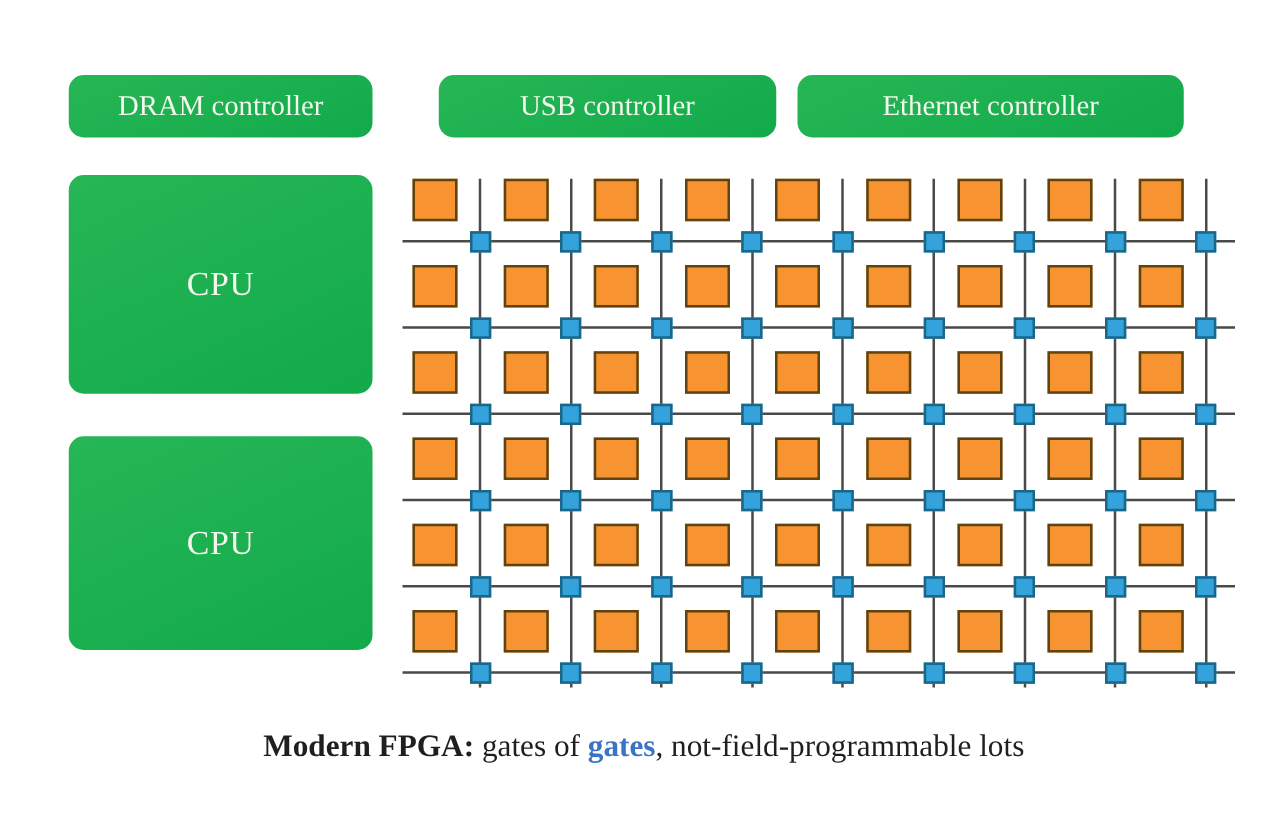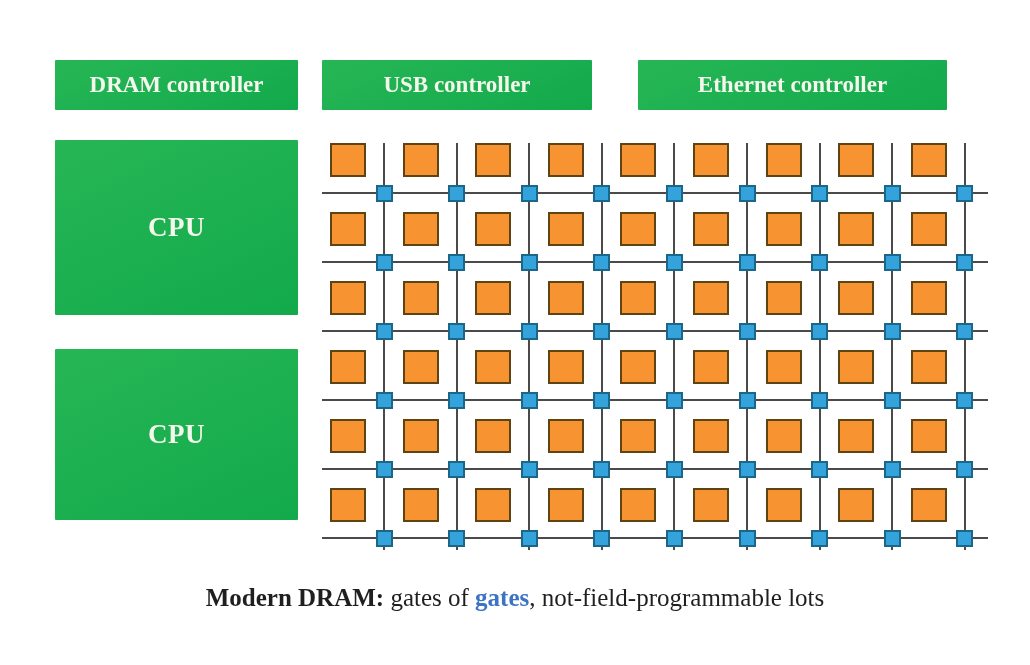--- a/index.html
+++ b/index.html
@@ -10,28 +10,28 @@
     position: relative; overflow: hidden;
   }
   .stage { position: absolute; inset: 0; }
 
   
   .gbox {
     position: absolute;
     display: flex; align-items: center; justify-content: center;
     background: linear-gradient(155deg, var(--green-light, #27b656) 0%, var(--green-dark, #12aa4b) 100%);
     color: var(--green-text, #f3f7ec);
-    font-weight: 700;
-    border-radius: 1px;
+    font-weight: 400;
+    border-radius: 12px;
     text-align: center;
   }
   .gbox.small { font-size: 23px; }
   .gbox.cpu   { font-size: 27px; letter-spacing: 0.5px; }
   #box-dram { left: 55px;  top: 60px;  width: 243px; height: 50px; }
-  #box-usb  { left: 322px; top: 60px;  width: 270px; height: 50px; }
+  #box-usb  { left: 351px; top: 60px;  width: 270px; height: 50px; }
   #box-eth  { left: 638px; top: 60px;  width: 309px; height: 50px; }
   #box-cpu1 { left: 55px;  top: 140px; width: 243px; height: 175px; }
   #box-cpu2 { left: 55px;  top: 349px; width: 243px; height: 171px; }
 
   
   .fabric { position: absolute; left: 322px; top: 140px; width: 668px; height: 415px; }
   .wire   { position: absolute; background: var(--wire-color, #4a4a4a); }
   .logic  {
     position: absolute; width: 36px; height: 34px; box-sizing: border-box;
     background: var(--logic-fill, #f79331);
@@ -187,16 +187,16 @@
       <div class="switch" style="left: 198.7px; top: 389.5px;"></div>
       <div class="switch" style="left: 271.3px; top: 389.5px;"></div>
       <div class="switch" style="left: 343.9px; top: 389.5px;"></div>
       <div class="switch" style="left: 416.5px; top: 389.5px;"></div>
       <div class="switch" style="left: 489.1px; top: 389.5px;"></div>
       <div class="switch" style="left: 561.7px; top: 389.5px;"></div>
       <div class="switch" style="left: 634.3px; top: 389.5px;"></div>
     </div>
 
   <div class="caption">
-    <span class="b">Modern DRAM:</span><span> gates of </span><span class="b hl">gates</span><span>, not-field-programmable lots</span>
+    <span class="b">Modern FPGA:</span><span> gates of </span><span class="b hl">gates</span><span>, not-field-programmable lots</span>
   </div>
 
 </div>
 
 </body></html>

